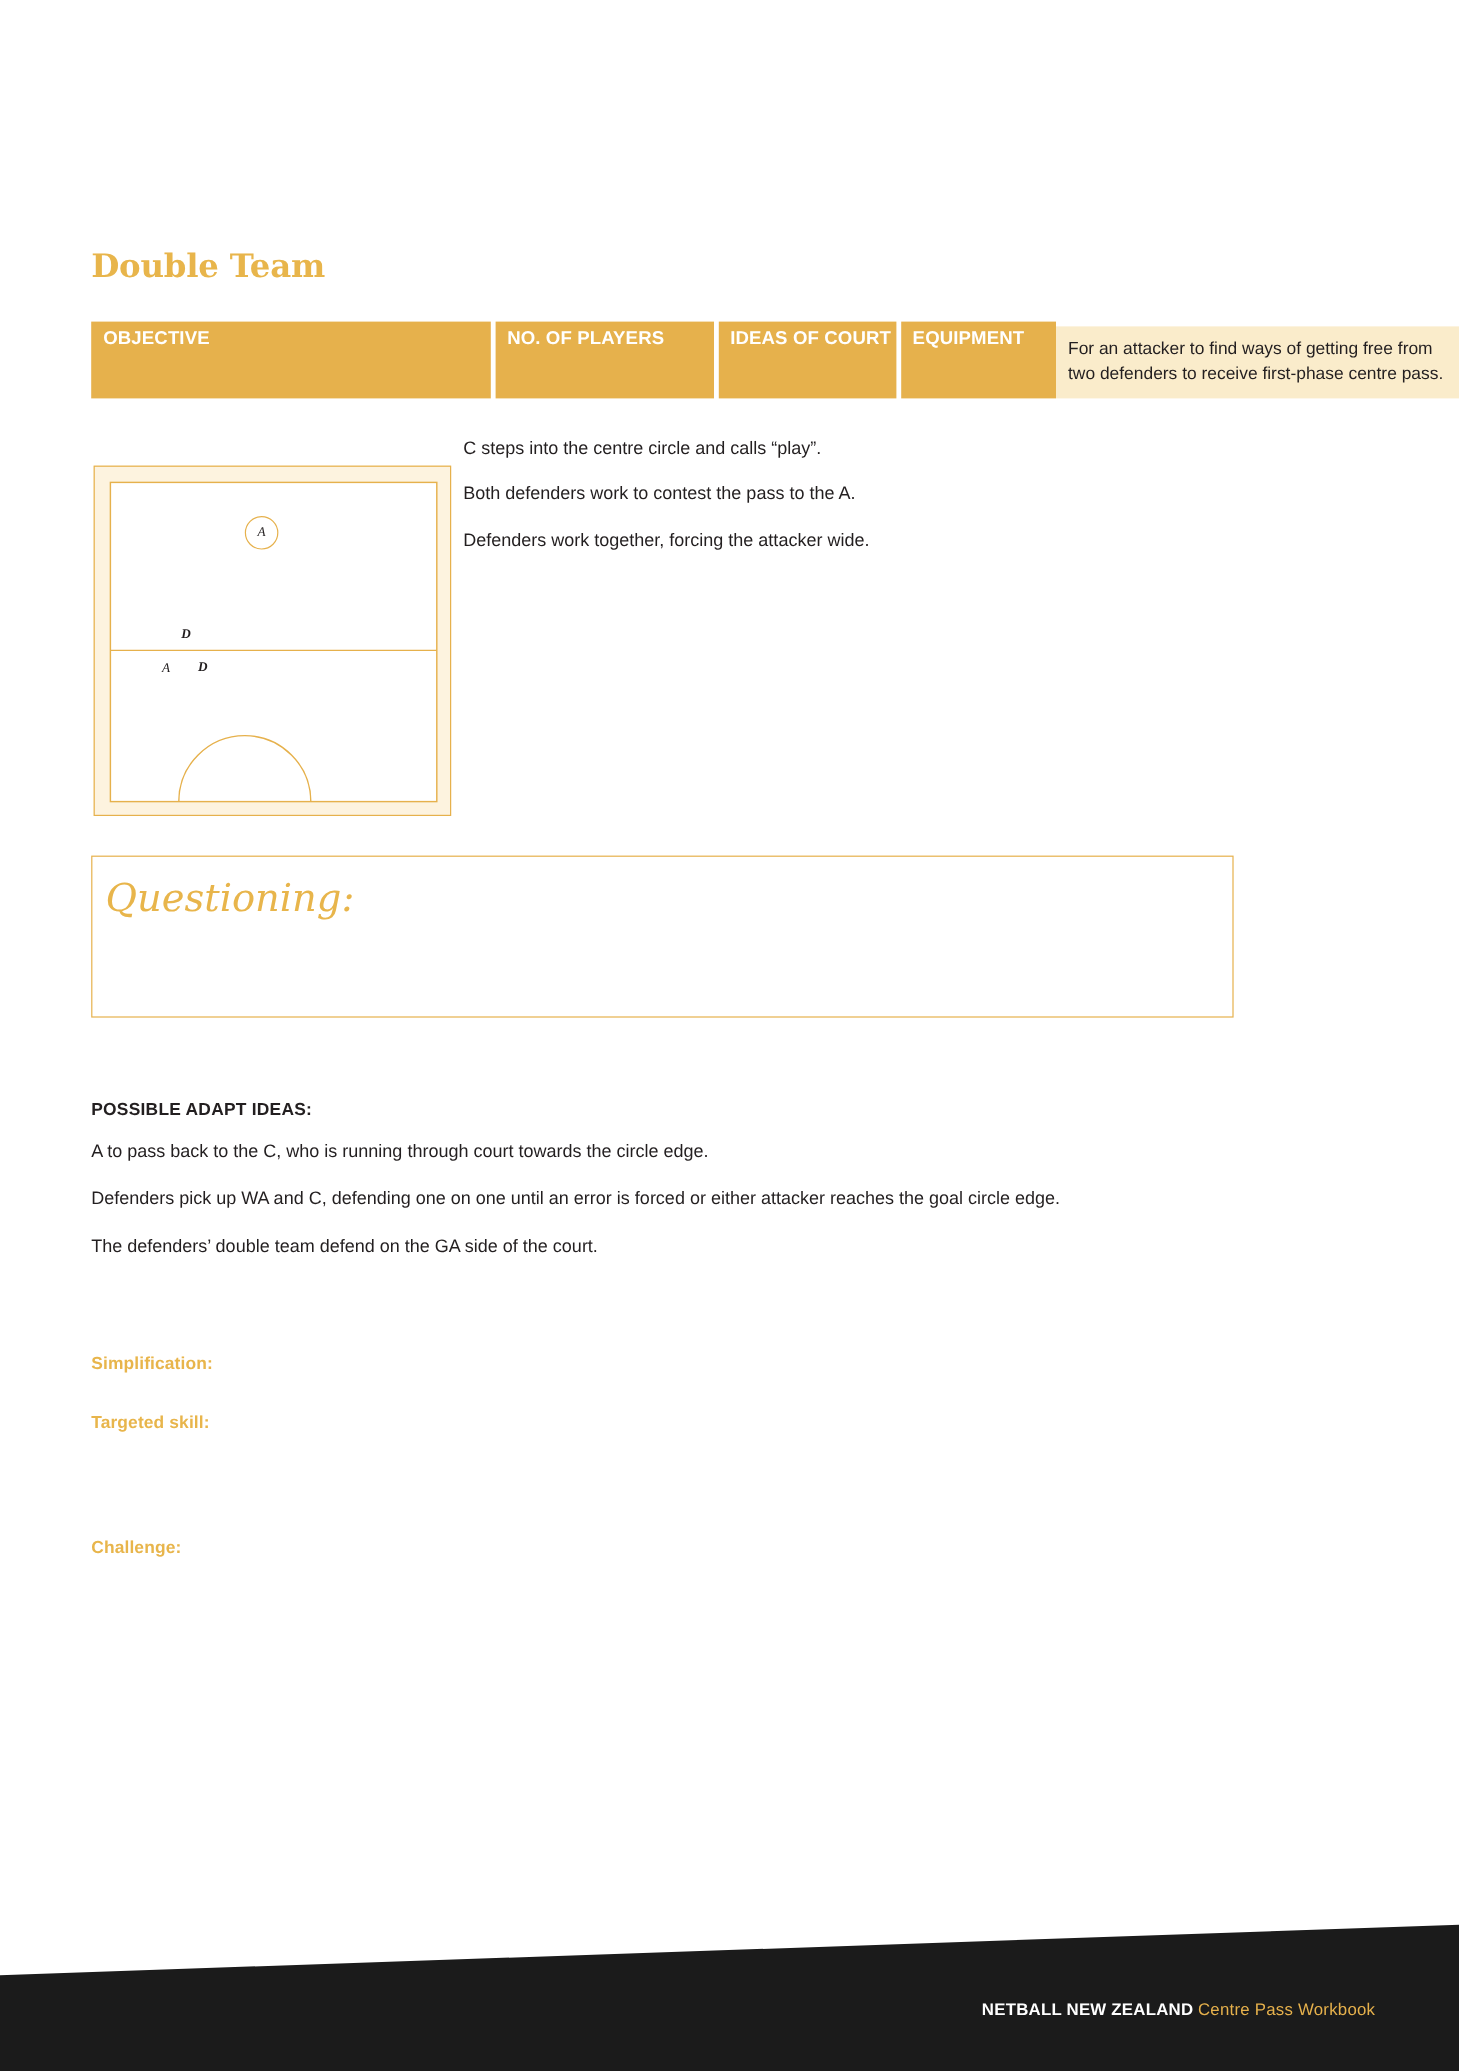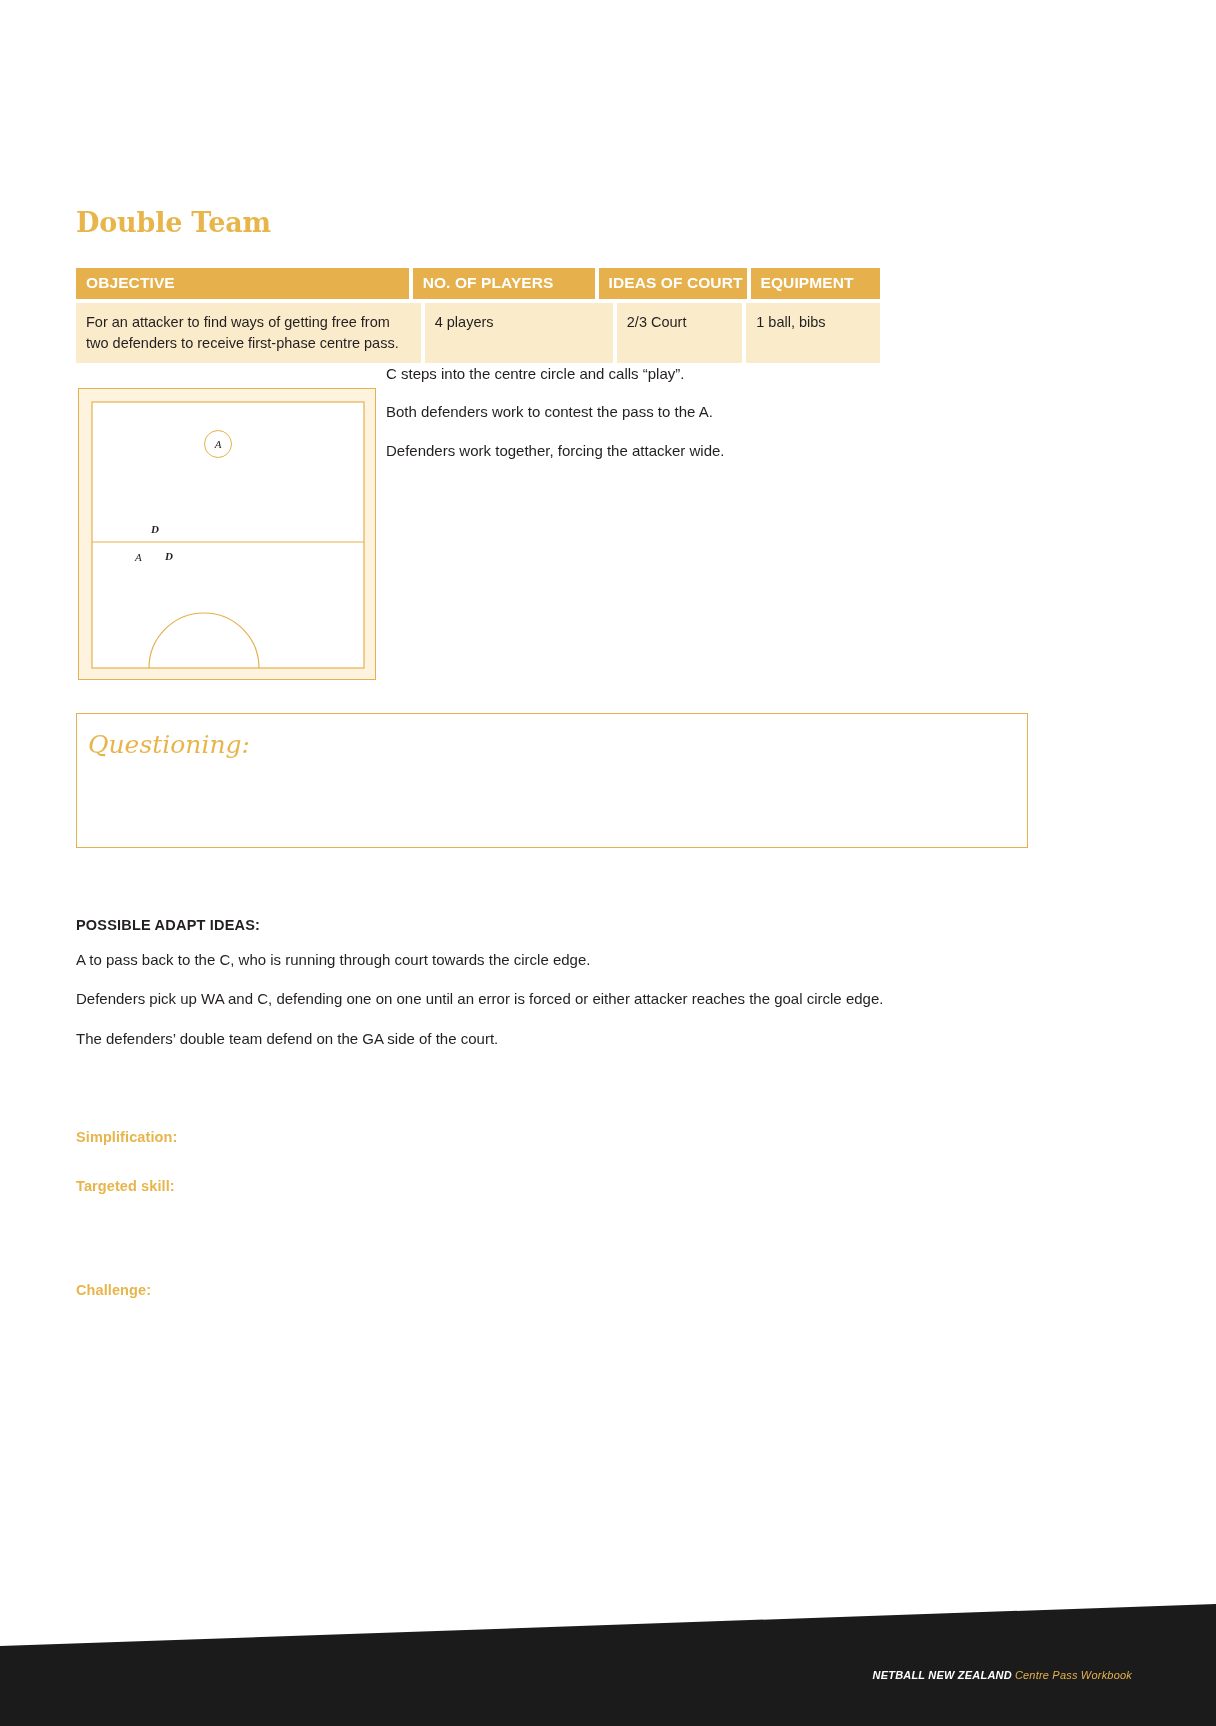--- a/index.html
+++ b/index.html
@@ -35,21 +35,21 @@
     line-height: 1;
   }
 
   
   .info-table {
     position: absolute;
     left: 76px;
     top: 268px;
     width: 804px;
     display: flex;
-    flex-direction: column;
+    flex-direction: row;
   }
   .info-head-row,
   .info-body-row {
     display: flex;
     width: 100%;
   }
   .info-head-row { gap: 4px; }
   .info-body-row { gap: 4px; margin-top: 4px; }
 
   .th {
@@ -153,21 +153,21 @@
     border: 1.5px solid #e6b14c;
     box-sizing: border-box;
     background: #ffffff;
   }
   .questioning-label {
     position: absolute;
     left: 88px;
     top: 732px;
     font-family: "DejaVu Serif", serif;
     font-style: italic;
-    font-size: 25px;
+    font-size: 32px;
     color: #e8b54b;
     line-height: 1;
   }
 
   
   .adapt-heading {
     position: absolute;
     left: 76px;
     top: 917px;
     font-size: 14.5px;
@@ -215,27 +215,26 @@
   }
   .footer-shape {
     position: absolute;
     left: 0; top: 0;
     width: 1216px;
     height: 130px;
     display: block;
   }
   .footer-text {
     position: absolute;
-    right: 84px;
+    right: 70px;
     bottom: 45px;
-    font-size: 11px;
+    font-size: 14px;
     line-height: 1;
     white-space: nowrap;
     font-family: "Liberation Sans", sans-serif;
-    font-style: italic;
   }
   .footer-brand {
     color: #ffffff;
     font-weight: 700;
     letter-spacing: 0.2px;
   }
   .footer-sub {
     color: #e6b14c;
     font-weight: 400;
     letter-spacing: 0.2px;

